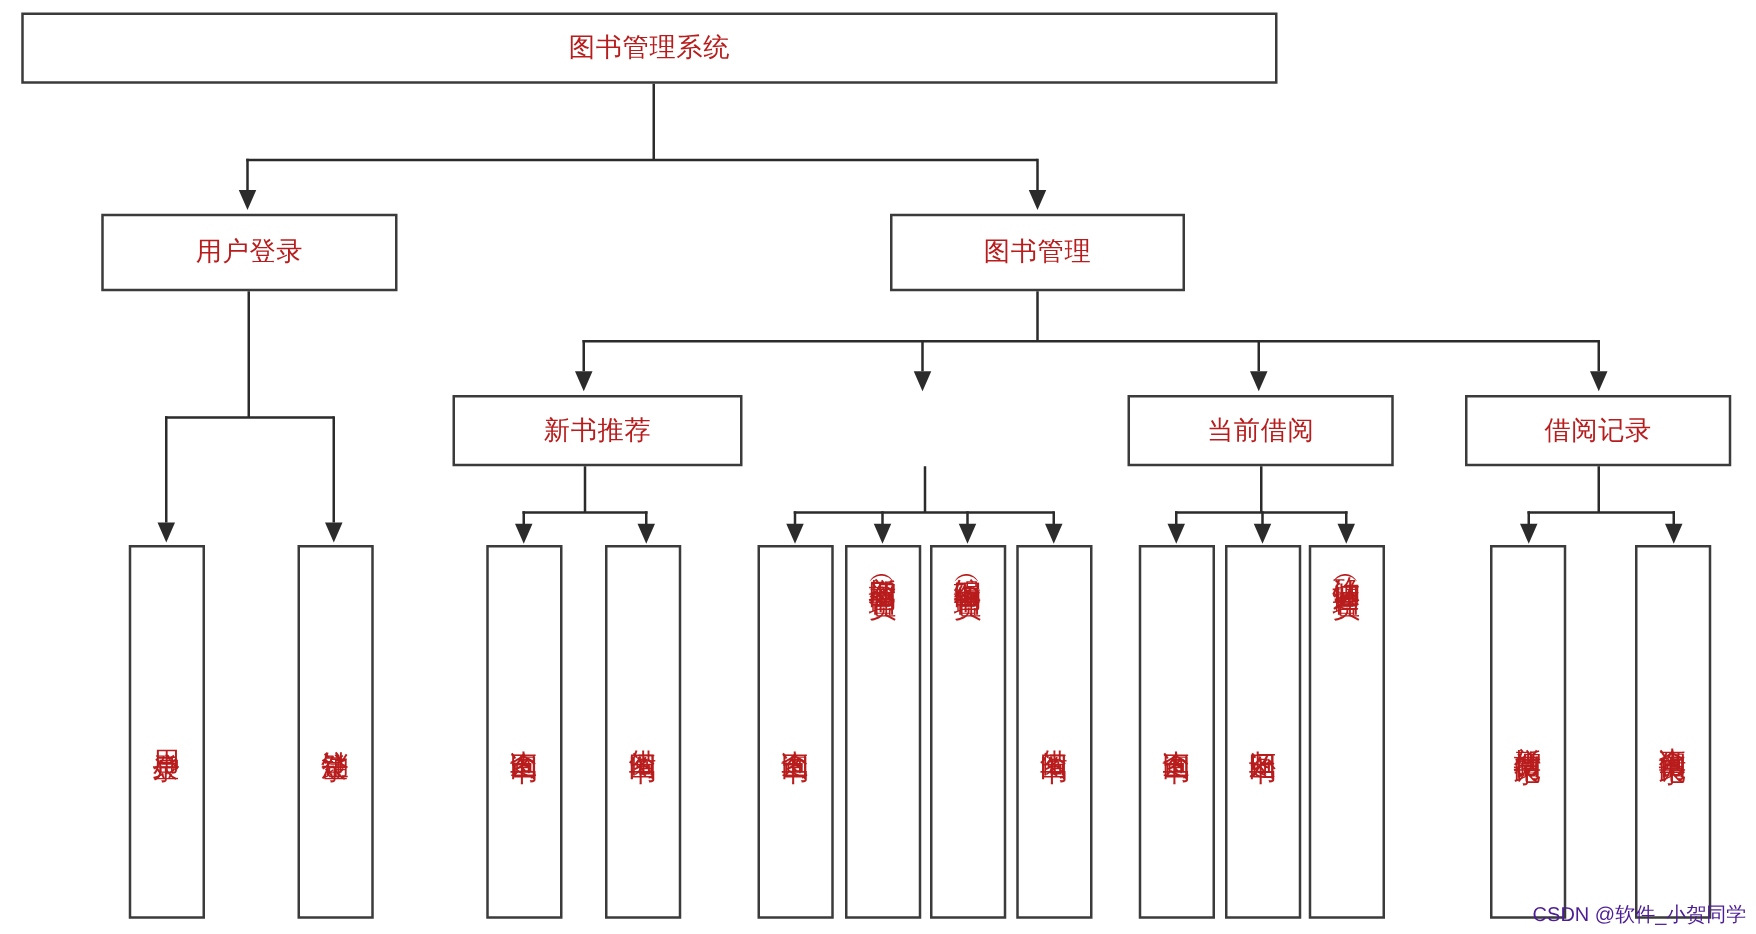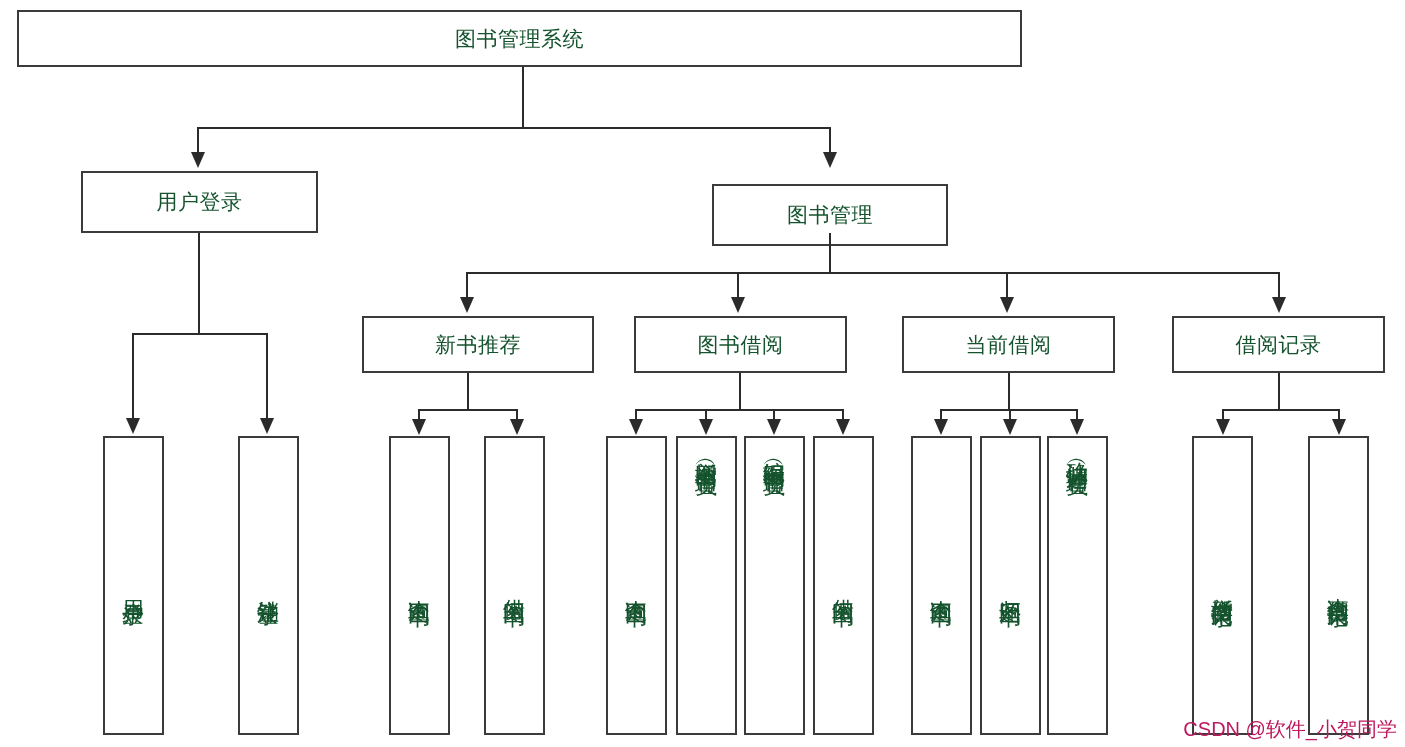--- a/index.html
+++ b/index.html
@@ -20,21 +20,21 @@
     border:2px solid #3b3b3b;
     background:#ffffff;
     display:flex;
     align-items:center;
     justify-content:center;
     text-align:center;
   }
   .node .lbl{
     font-size:21px;
     line-height:1.1;
-    color:#14532d;
+    color:#b91c1c;
     letter-spacing:0.5px;
     white-space:nowrap;
   }
   
   .node.vert .lbl{
     writing-mode:vertical-rl;
     text-orientation:upright;
     font-size:22px;
     line-height:1.05;
     letter-spacing:2px;
@@ -60,22 +60,22 @@
     position:absolute;
     width:0;height:0;
     border-left:7px solid transparent;
     border-right:7px solid transparent;
     border-top:16px solid #2b2b2b;
   }
   #watermark{
     position:absolute;
     right:8px;
     bottom:4px;
-    font-size:20px;
-    color:#be185d;
+    font-size:16px;
+    color:#4c1d95;
     white-space:nowrap;
     pointer-events:none;
   }
 </style>
 </head>
 <body>
 
 <div id="canvas">
 
   <div class="node" style="left:17px;top:10px;width:1005px;height:57px;">
@@ -86,21 +86,21 @@
   <div class="edge h" style="left:197px;top:127px;width:633px;"></div>
   <div class="edge v" style="left:197px;top:127px;height:25px;"></div>
   <div class="edge v" style="left:829px;top:127px;height:25px;"></div>
   <div class="arrow" style="left:191px;top:152px;"></div>
   <div class="arrow" style="left:823px;top:152px;"></div>
 
   <div class="node" style="left:81px;top:171px;width:237px;height:62px;">
     <span class="lbl">用户登录</span>
   </div>
 
-  <div class="node" style="left:712px;top:171px;width:236px;height:62px;margin-top:13px;">
+  <div class="node" style="left:712px;top:171px;width:236px;height:62px;">
     <span class="lbl">图书管理</span>
   </div>
 
   <div class="edge v" style="left:198px;top:233px;height:101px;"></div>
   <div class="edge h" style="left:132px;top:333px;width:135px;"></div>
   <div class="edge v" style="left:132px;top:333px;height:85px;"></div>
   <div class="edge v" style="left:266px;top:333px;height:85px;"></div>
   <div class="arrow" style="left:126px;top:418px;"></div>
   <div class="arrow" style="left:260px;top:418px;"></div>
 
@@ -111,23 +111,20 @@
   <div class="edge v" style="left:1006px;top:272px;height:25px;"></div>
   <div class="edge v" style="left:1278px;top:272px;height:25px;"></div>
   <div class="arrow" style="left:460px;top:297px;"></div>
   <div class="arrow" style="left:731px;top:297px;"></div>
   <div class="arrow" style="left:1000px;top:297px;"></div>
   <div class="arrow" style="left:1272px;top:297px;"></div>
 
   <div class="node" style="left:362px;top:316px;width:232px;height:57px;">
     <span class="lbl">新书推荐</span>
   </div>
-  <div class="node" style="left:634px;top:316px;width:213px;height:57px;">
-    <span class="lbl">图书借阅</span>
-  </div>
   <div class="node" style="left:902px;top:316px;width:213px;height:57px;text-align:center;">
     <span class="lbl">当前借阅</span>
   </div>
   <div class="node" style="left:1172px;top:316px;width:213px;height:57px;">
     <span class="lbl">借阅记录</span>
   </div>
 
   <div class="edge v" style="left:467px;top:373px;height:37px;"></div>
   <div class="edge h" style="left:418px;top:409px;width:100px;"></div>
   <div class="edge v" style="left:418px;top:409px;height:11px;"></div>

